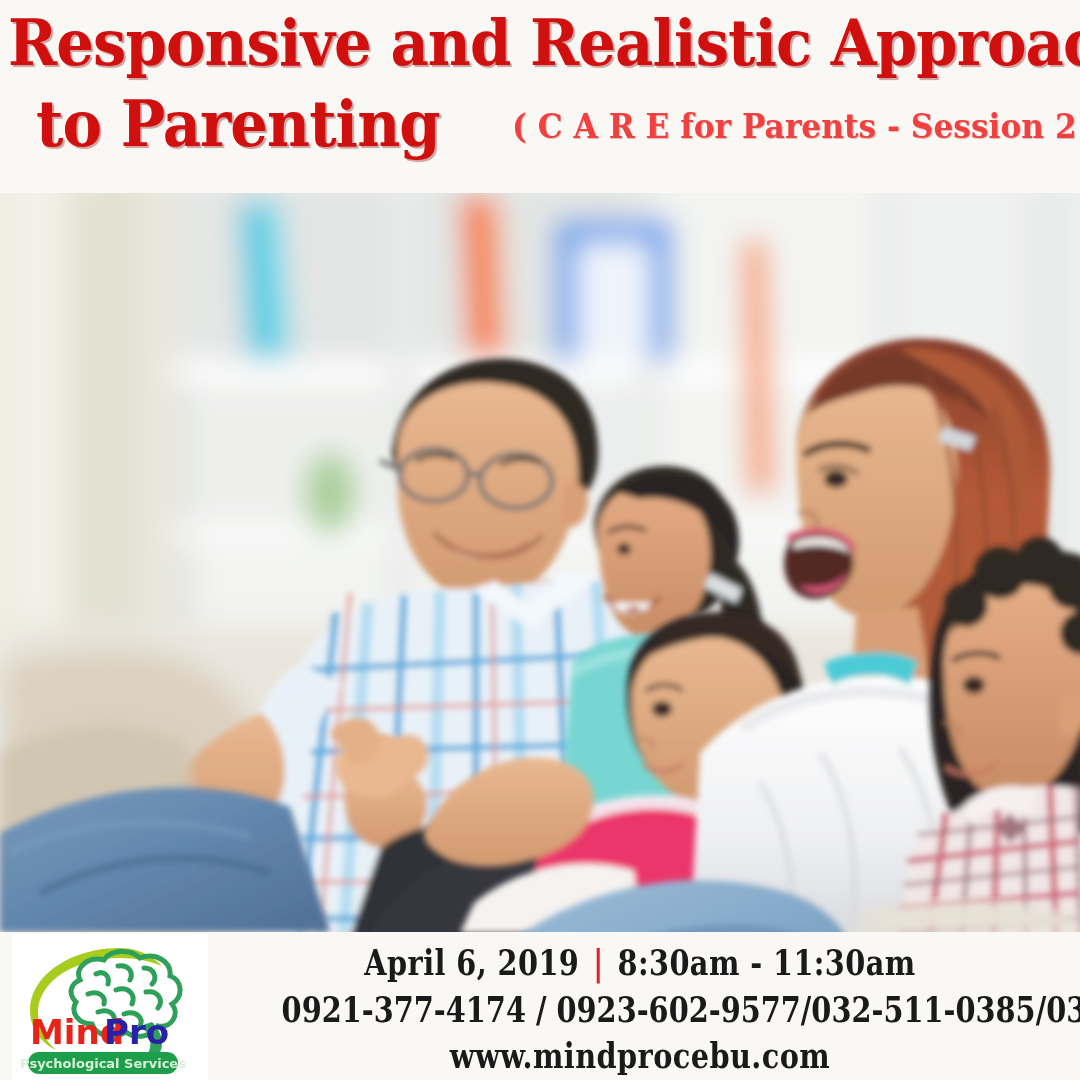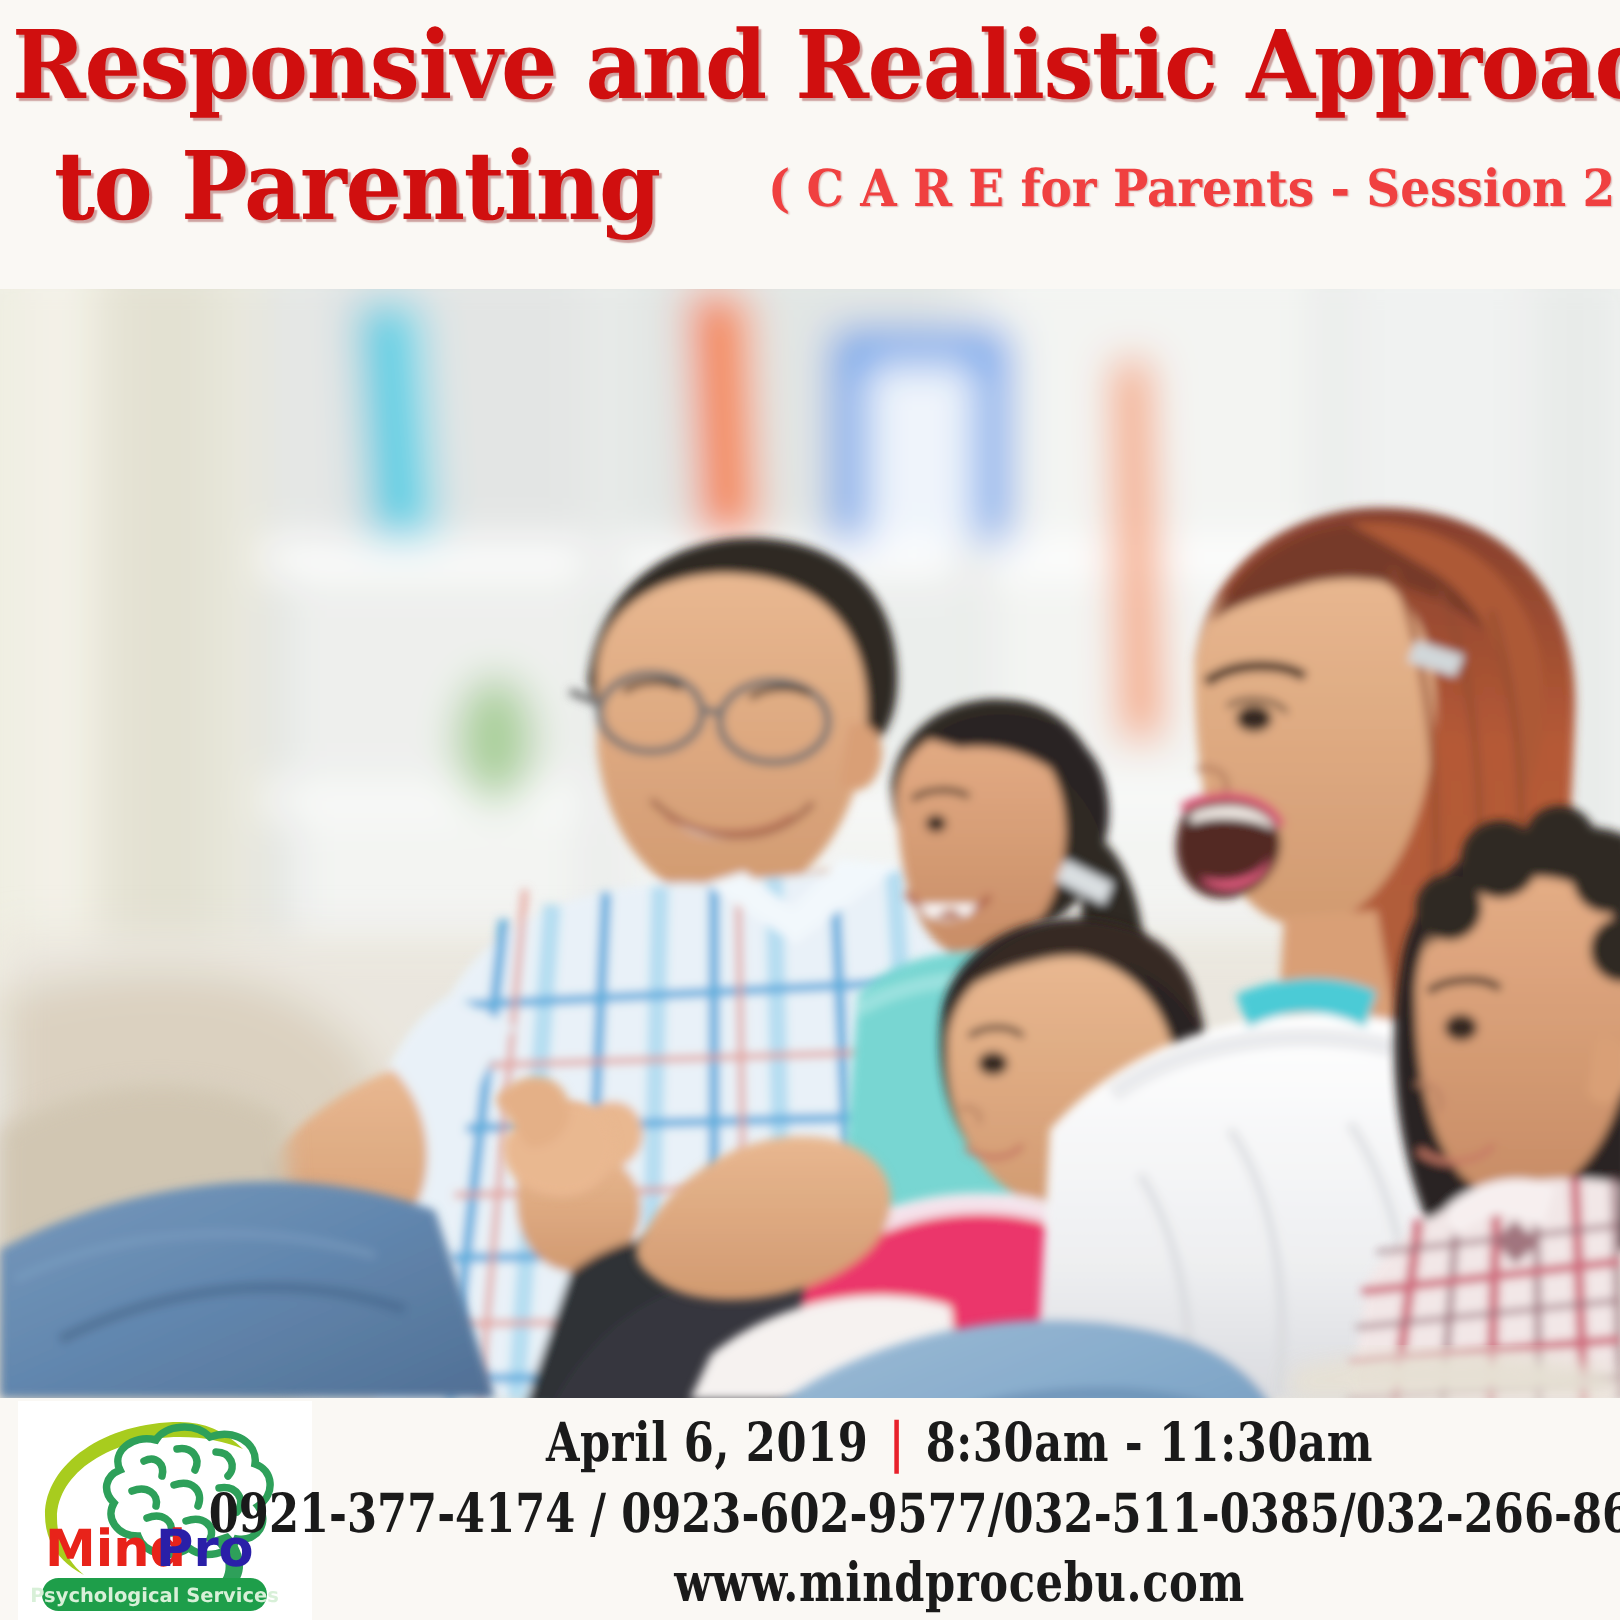--- a/index.html
+++ b/index.html
@@ -71,21 +71,21 @@
     background:#faf8f4; overflow:hidden;
   }
   .logo-box {
     position:absolute; left:12px; top:2px; width:196px; height:146px;
     background:#fde047; overflow:hidden;
   }
   .logo-box svg { display:block; width:196px; height:146px; }
 
   .footer-text {
     position:absolute; left:200px; top:0; width:880px; height:108px;
-    display:flex; flex-direction:column; align-items:center;
+    display:flex; flex-direction:column; 
     justify-content:flex-start; padding-top:6px;
   }
   .f-line {
     font-family:"DejaVu Serif", serif;
     font-weight:bold;
     color:#1a1a1a;
     white-space:nowrap;
     text-align:center;
   }
   .f-date {

